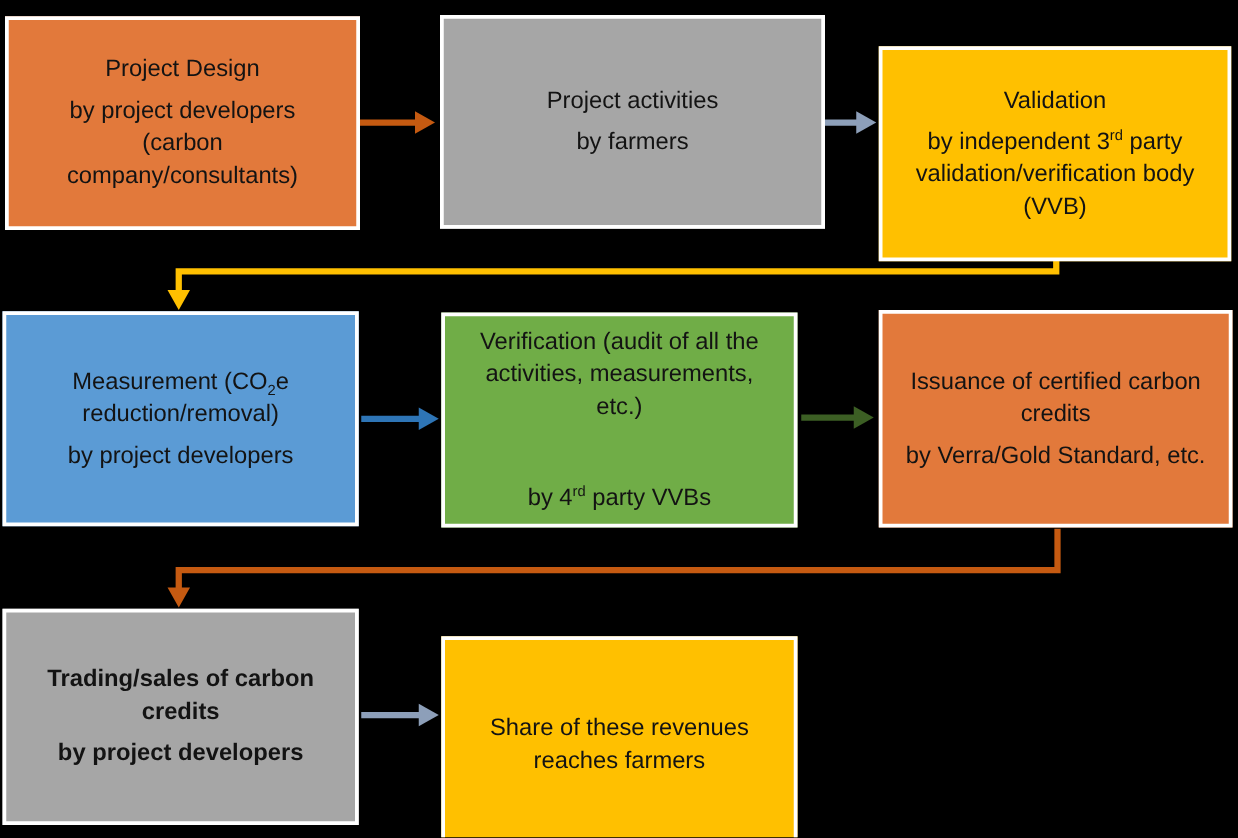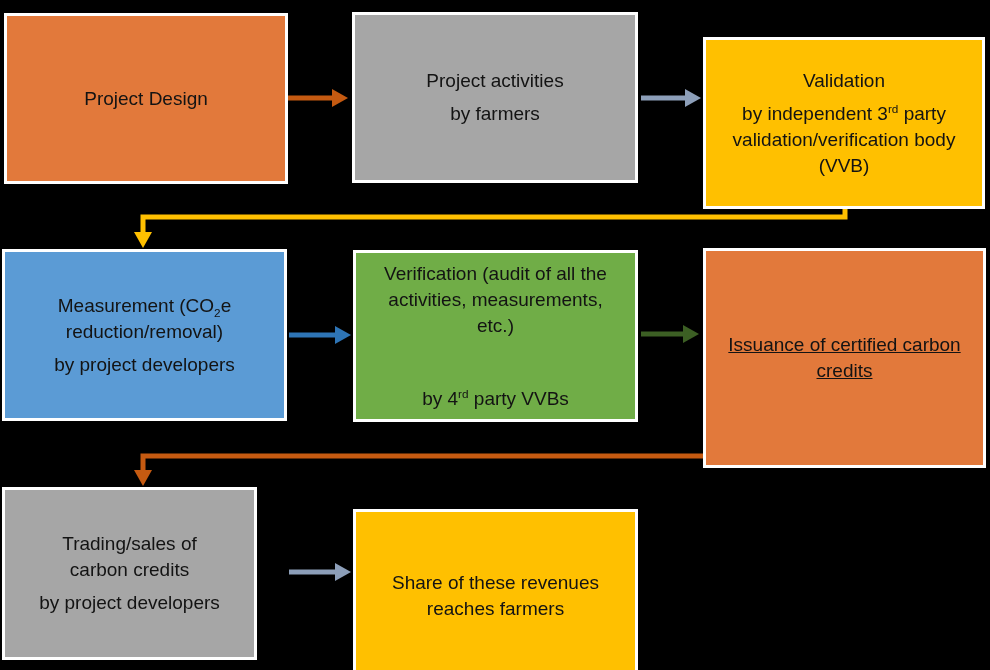--- a/index.html
+++ b/index.html
@@ -20,26 +20,26 @@
   sup{font-size:0.62em;line-height:0;vertical-align:super;}
   sub{font-size:0.62em;line-height:0;vertical-align:sub;}
 
   .fill-orange{background:var(--box-orange);}
   .fill-gray{background:var(--box-gray);}
   .fill-yellow{background:var(--box-yellow);margin-top:24px;}
   .fill-blue{background:var(--box-blue);}
   .fill-green{background:var(--box-green);}
 
   .b0{left:4px;  top:13px; width:284px;height:171px;padding:16px 30px;}
-  .b1{left:352px;top:12px; width:286px;height:171px;padding:0 32px;}
+  .b1{left:352px;top:12px; width:308px;height:171px;padding:0 32px;}
   .b2{left:703px;top:13px; width:282px;height:172px;padding:0 10px;}
   .b3{left:2px;  top:249px;width:285px;height:172px;padding:0 11px;}
   .b4{left:353px;top:250px;width:285px;height:172px;padding:0 12px;gap:40px;}
-  .b5{left:703px;top:248px;width:283px;height:220px;padding:0 12px;text-decoration:underline;}
-  .b6{left:2px;  top:487px;width:255px;height:173px;padding:0 30px;}
+  .b5{left:703px;top:248px;width:283px;height:174px;padding:0 12px;}
+  .b6{left:2px;  top:487px;width:285px;height:173px;padding:0 30px;font-weight:bold;}
   .b7{left:353px;top:485px;width:285px;height:173px;padding:12px 30px;}
 
   svg.arrows{position:absolute;left:0;top:0;pointer-events:none;}
   .ln{fill:none;stroke-width:5;stroke-linejoin:miter;}
   .st-arrow-orange{stroke:var(--arrow-orange);}   .fl-arrow-orange{fill:var(--arrow-orange);}
   .st-arrow-bluegray{stroke:var(--arrow-bluegray);}.fl-arrow-bluegray{fill:var(--arrow-bluegray);}
   .st-arrow-yellow{stroke:var(--arrow-yellow);}   .fl-arrow-yellow{fill:var(--arrow-yellow);}
   .st-arrow-blue{stroke:var(--arrow-blue);}       .fl-arrow-blue{fill:var(--arrow-blue);}
   .st-arrow-green{stroke:var(--arrow-green);}     .fl-arrow-green{fill:var(--arrow-green);}
 </style>
@@ -74,20 +74,21 @@
       <polygon class="fl-arrow-orange" points="143,486 134,470 152,470"></polygon>
     </g>
     <g>
       <path class="ln st-arrow-bluegray" d="M289 572 H337"></path>
       <polygon class="fl-arrow-bluegray" points="351,572 335,563 335,581"></polygon>
     </g>
   </svg>
 
   <div class="box b0 fill-orange">
     <p><span>Project Design</span></p>
+    <p><span>by project developers (carbon company/consultants)</span></p>
   </div>
 
   <div class="box b1 fill-gray">
     <p><span>Project activities</span></p>
     <p><span>by farmers</span></p>
   </div>
 
   <div class="box b2 fill-yellow">
     <p><span>Validation</span></p>
     <p><span>by independent 3</span><sup>rd</sup><span> party validation/verification body (VVB)</span></p>
@@ -98,20 +99,21 @@
     <p><span>by project developers</span></p>
   </div>
 
   <div class="box b4 fill-green">
     <p><span>Verification (audit of all the activities, measurements, etc.)</span></p>
     <p><span>by 4</span><sup>rd</sup><span> party VVBs</span></p>
   </div>
 
   <div class="box b5 fill-orange">
     <p><span>Issuance of certified carbon credits</span></p>
+    <p><span>by Verra/Gold Standard, etc.</span></p>
   </div>
 
   <div class="box b6 fill-gray">
     <p><span>Trading/sales of carbon credits</span></p>
     <p><span>by project developers</span></p>
   </div>
 
   <div class="box b7 fill-yellow">
     <p><span>Share of these revenues reaches farmers</span></p>
   </div>

